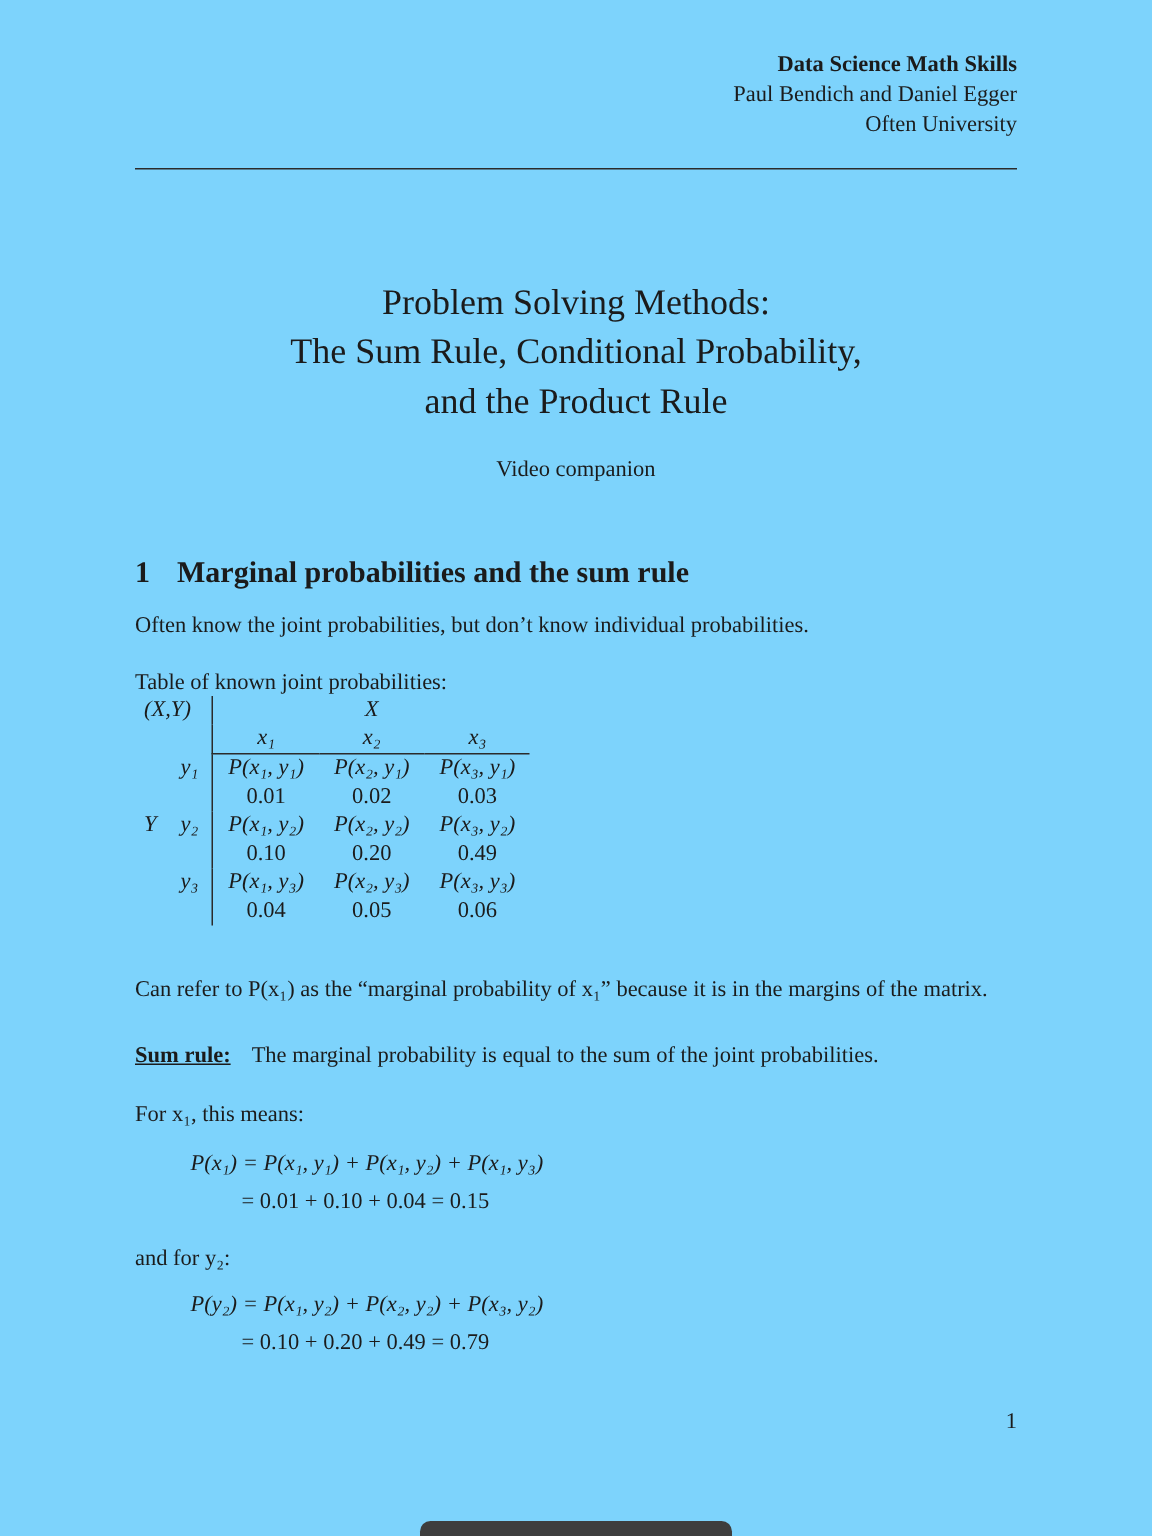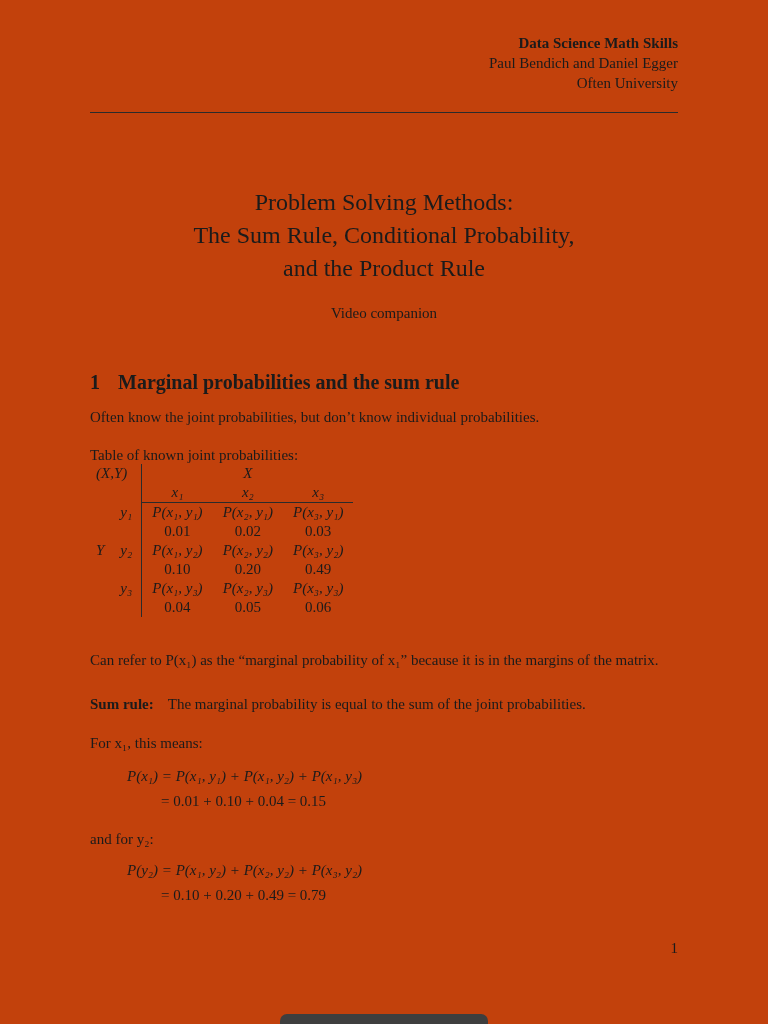--- a/index.html
+++ b/index.html
@@ -1,20 +1,20 @@
 <!DOCTYPE html>
 <html><head>
 <meta charset="utf-8">
 <style>
   html, body { margin: 0; padding: 0; background: #ffffff; }
   .page {
     position: relative;
     width: 768px;
     height: 1024px;
-    background: #c2410c;
+    background: #7dd3fc;
     overflow: hidden;
     font-family: "Liberation Serif", "DejaVu Serif", serif;
     color: #1b1b1b;
   }
   .abs { position: absolute; }
 
   
   .doc-header {
     top: 33px;
     right: 90px;
@@ -61,21 +61,21 @@
   .para {
     left: 90px;
     width: 588px;
     font-size: 15px;
     line-height: 21px;
   }
   .p1 { top: 407px; }
   .caption { top: 445px; }
   .p2 { top: 630px; margin-top: 20px; }
   .sumrule { top: 694px; }
-  .sumrule .rulelabel { font-weight: bold; margin-right: 14px; }
+  .sumrule .rulelabel { font-weight: bold; margin-right: 14px; text-decoration: underline; }
   .p3 { top: 733px; }
   .p4 { top: 829px; }
 
   
   .jtable-wrap { top: 464px; left: 94px; }
   table.jtable {
     border-collapse: collapse;
     font-size: 15px;
   }
   table.jtable td {

